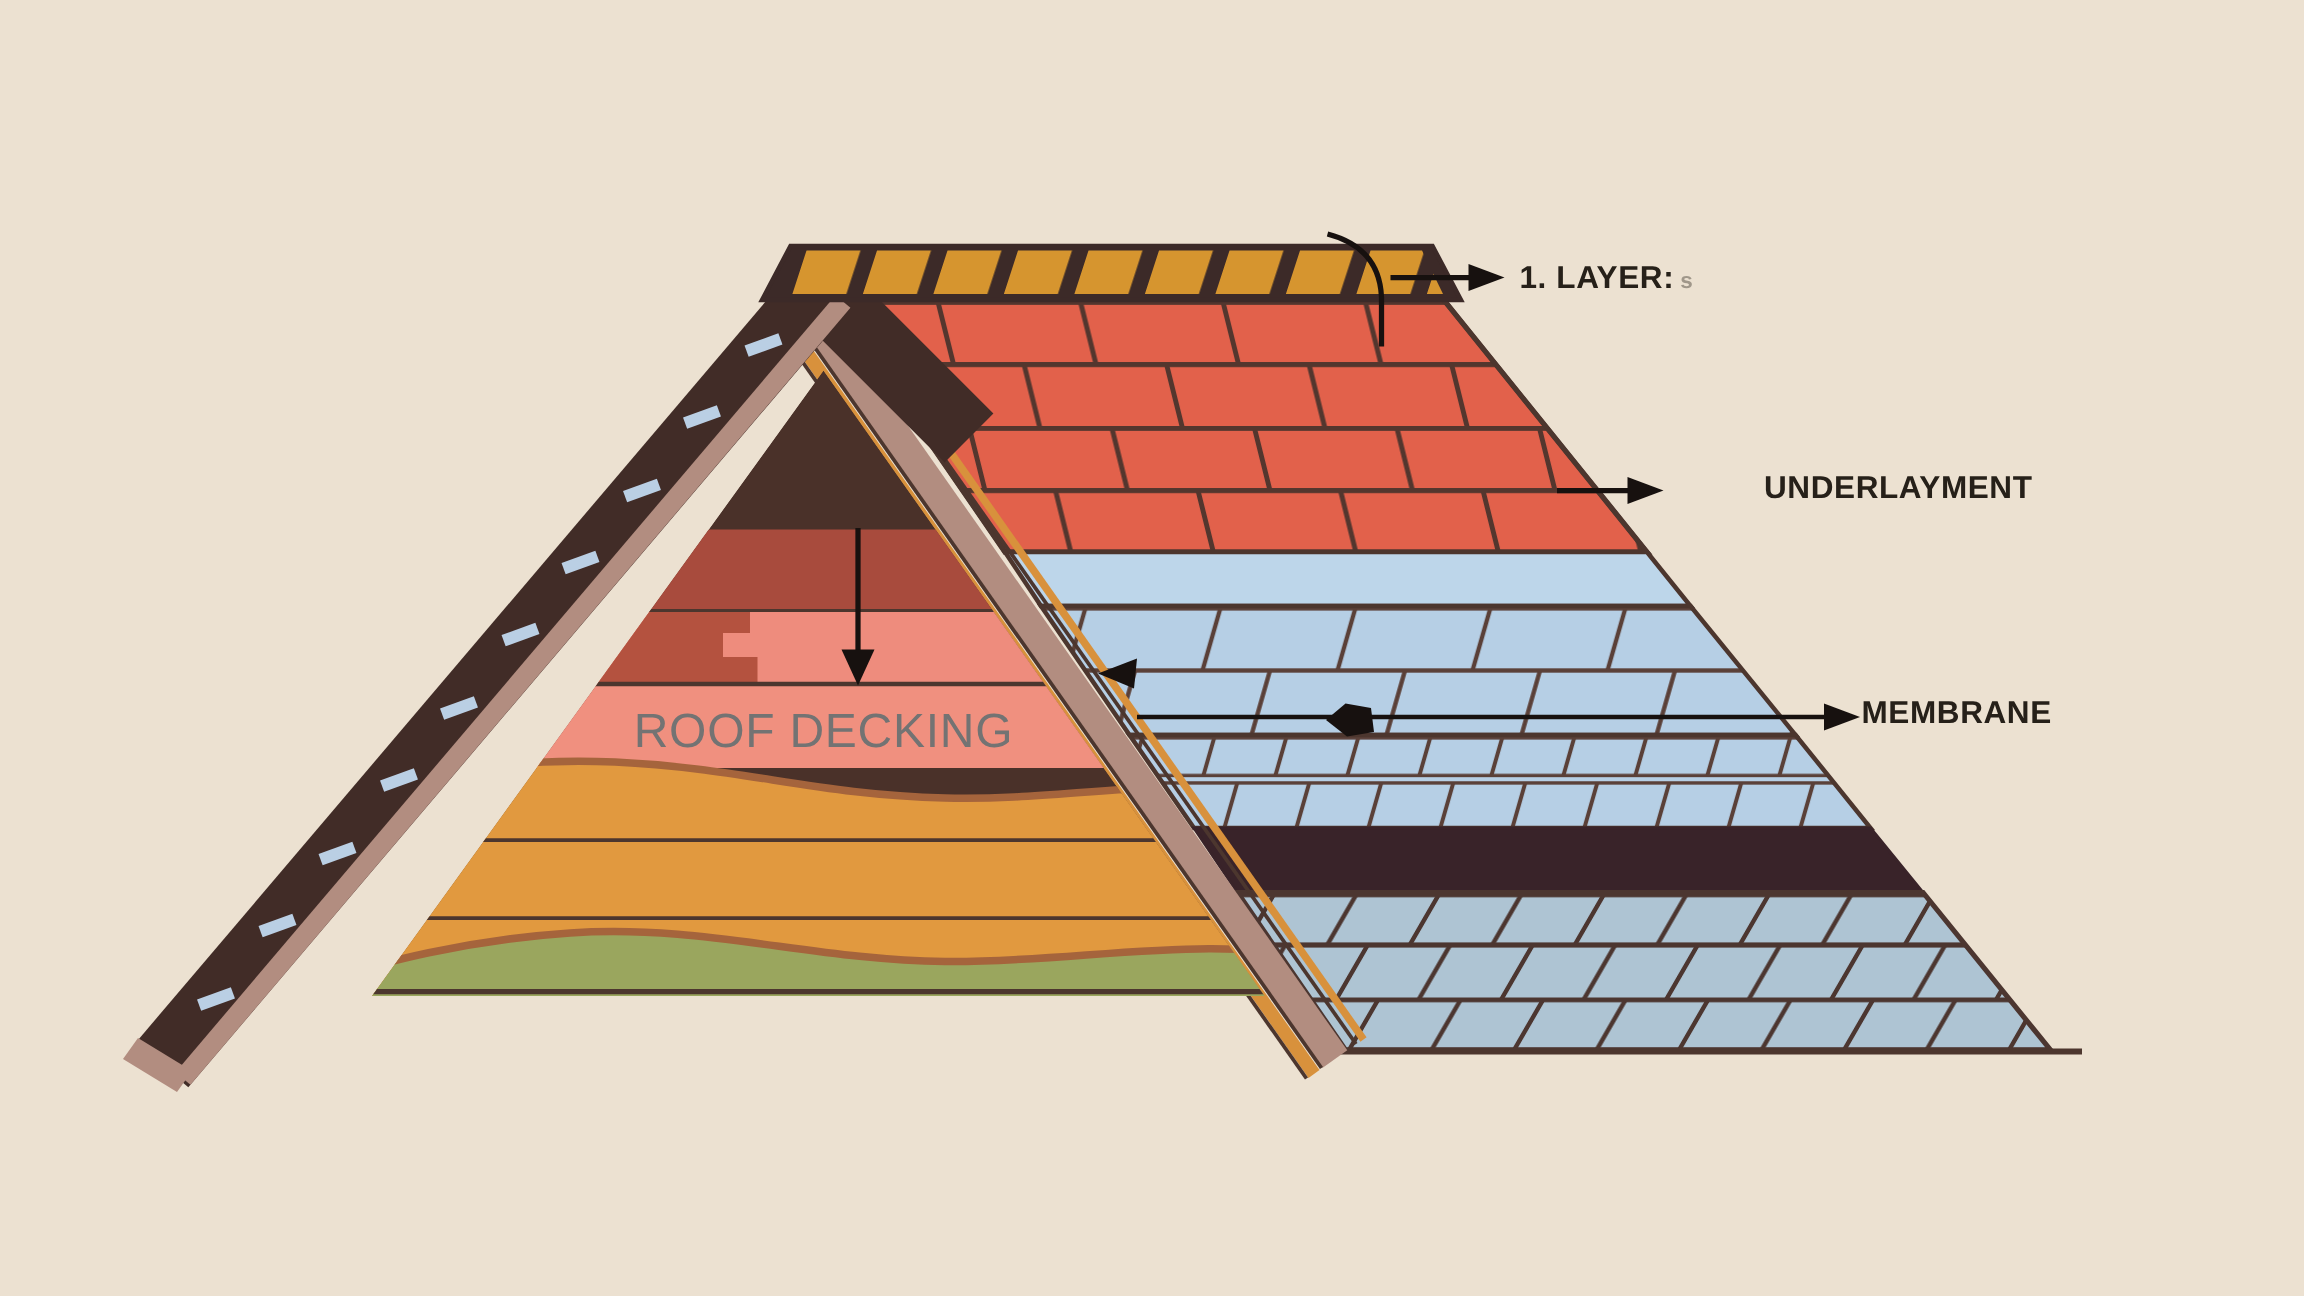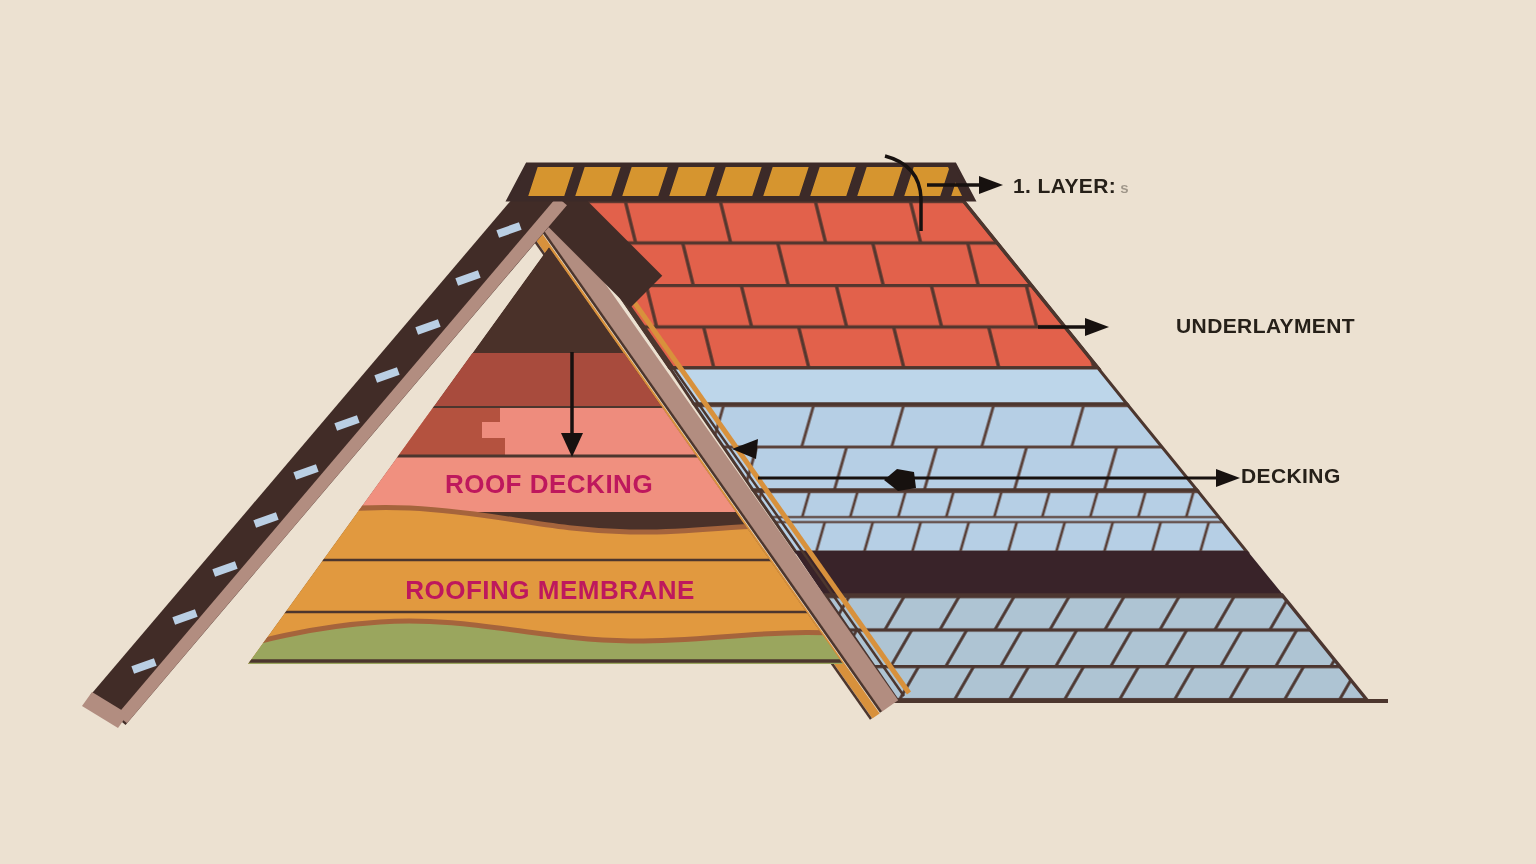--- a/index.html
+++ b/index.html
@@ -1,21 +1,21 @@
 <!DOCTYPE html>
 <html><head>
 <meta charset="utf-8">
 <style>
   html,body{margin:0;padding:0;background:#ece1d1;}
   #stage{position:relative;width:1536px;height:864px;overflow:hidden;
          font-family:"Liberation Sans","DejaVu Sans",sans-serif;}
   #roof-svg{position:absolute;left:0;top:0;}
   .ann{position:absolute;font-weight:700;font-size:21px;color:#262019;
        letter-spacing:.4px;white-space:nowrap;}
-  .ann-big{position:absolute;font-weight:700;font-size:26px;color:#be185d;
+  .ann-big{position:absolute;font-weight:400;font-size:32px;color:#737373;
        letter-spacing:.5px;white-space:nowrap;transform:translateX(-50%);}
   .faint{opacity:.38;font-size:15px;margin-left:4px;}
 </style>
 </head>
 <body>
 
 <div id="stage" style="background: rgb(236, 225, 209); text-align: right;">
 
 <svg id="roof-svg" width="1536" height="864" viewBox="0 0 1536 864">
   <defs>
@@ -167,17 +167,16 @@
 
     <line x1="572" y1="352" x2="572" y2="437" stroke-width="3.5" stroke="#17110f"></line>
     <polygon points="572,457 561,433 583,433"></polygon>
   </g>
 </svg>
 
 <div class="ann" style="left:1013px;top:174px">
   <span>1. LAYER:</span><span class="faint">s</span>
 </div>
 <div class="ann" style="left:1176px;top:314px">UNDERLAYMENT</div>
-<div class="ann" style="left:1241px;top:464px">DECKING</div>
+<div class="ann" style="left:1241px;top:464px">MEMBRANE</div>
 <div class="ann-big" style="left:549px;top:469px">ROOF DECKING</div>
-<div class="ann-big" style="left:550px;top:575px">ROOFING MEMBRANE</div>
 
 </div>
 
 </body></html>

